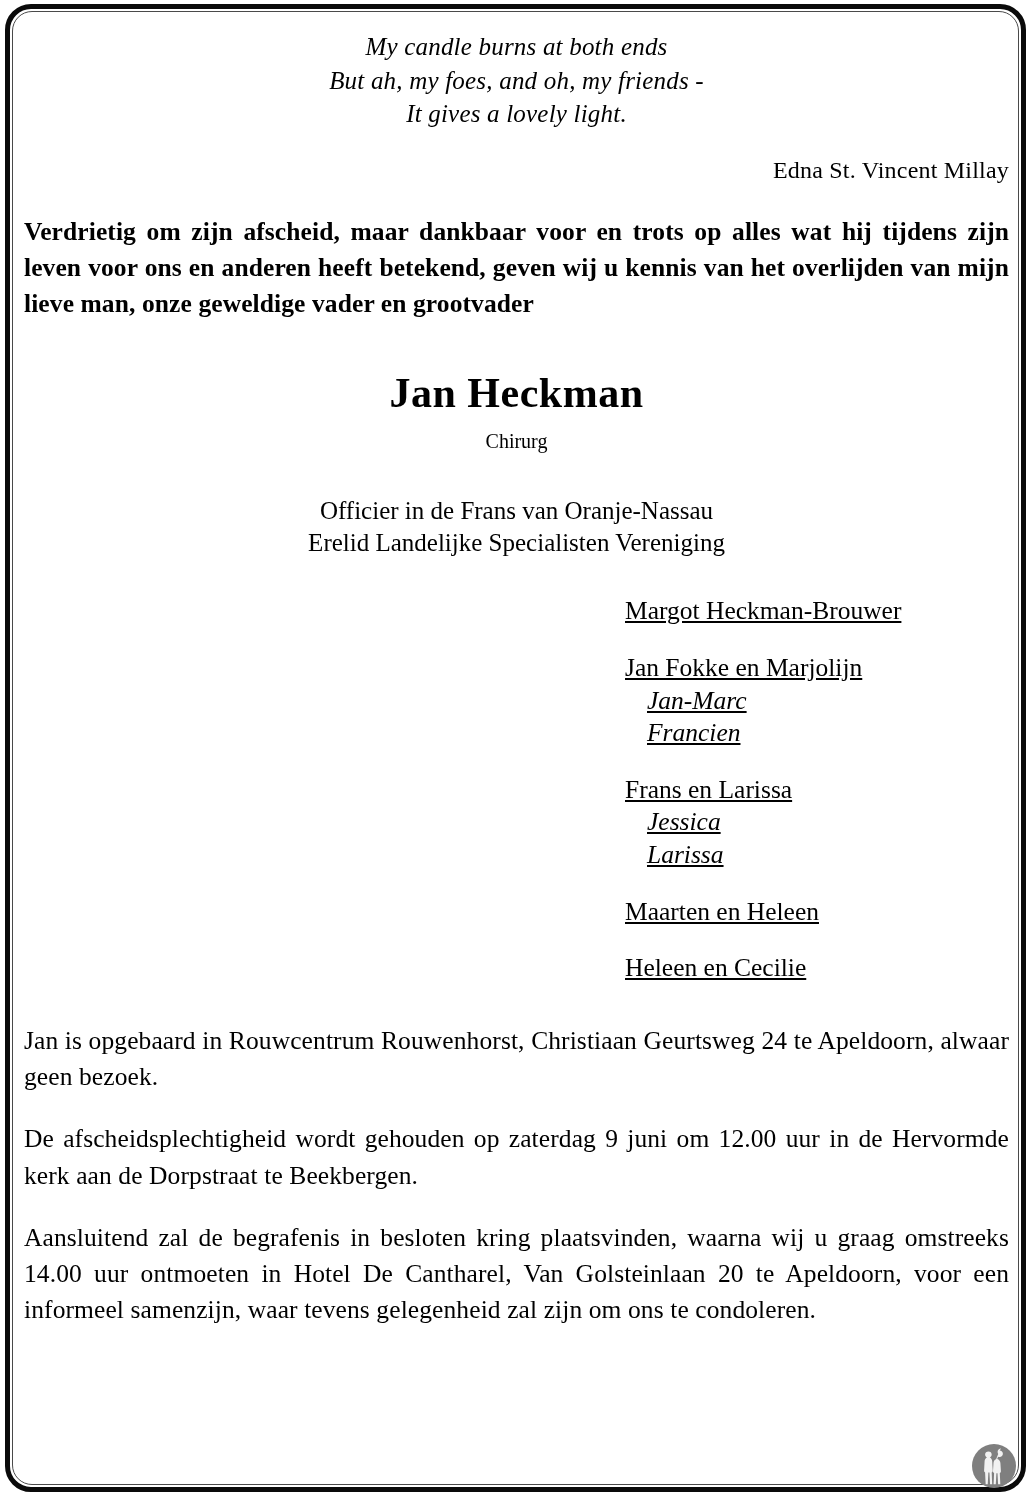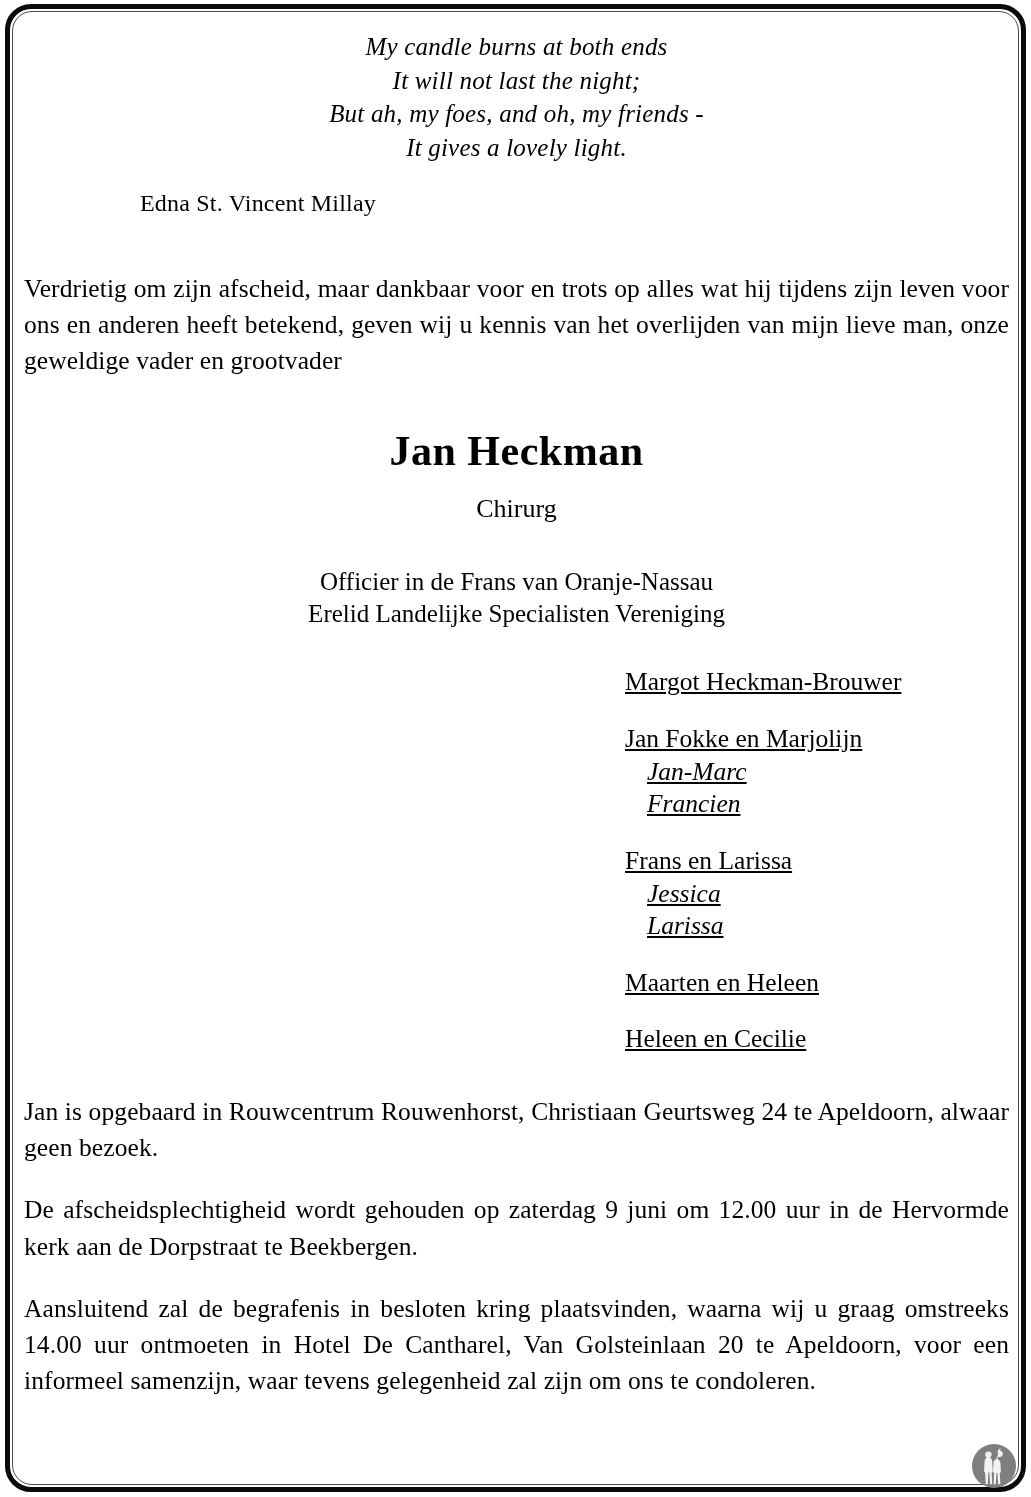--- a/index.html
+++ b/index.html
@@ -59,48 +59,49 @@
     text-align: center;
     font-style: italic;
     font-size: 25px;
     line-height: 1.34;
     margin-top: 30px;
     letter-spacing: 0.2px;
   }
   .poem .pl { display: block; white-space: pre; text-align: center; }
 
   .attribution {
-    text-align: left;
+    text-align: right;
     font-size: 24px;
     margin-top: 26px;
     padding-left: 116px;
     letter-spacing: 0.2px;
   }
 
   
   .intro {
     font-size: 25.5px;
     line-height: 1.42;
     text-align: justify;
-    margin-top: 54px;
+    margin-top: 30px;
     letter-spacing: 0.1px;
+    font-weight: bold;
   }
 
   
   .name-block { text-align: center; }
   .deceased-name {
     font-size: 42px;
     font-weight: 700;
     letter-spacing: 0.5px;
     margin-top: 48px;
     line-height: 1.1;
   }
   .profession {
-    font-size: 26px;
-    margin-top: 21px;
+    font-size: 20px;
+    margin-top: 14px;
     line-height: 1.1;
   }
   .honours {
     font-size: 25px;
     line-height: 1.28;
     margin-top: 43px;
   }
   .honours .hl { display: block; }
 
   
@@ -161,21 +162,20 @@
 <body>
 
 <div class="card">
   <div class="border-outer"></div>
   <div class="border-inner"></div>
 
   <div class="content">
 
     <div class="poem">
       <span class="pl">My candle burns at both ends</span>
-      <span class="pl">It will not last the night;</span>
       <span class="pl">But ah, my foes, and oh, my friends -</span>
       <span class="pl">It gives a lovely light.</span>
     </div>
     <div class="attribution">Edna St. Vincent Millay</div>
 
     <div class="intro">Verdrietig om zijn afscheid, maar dankbaar voor en trots op alles wat hij tijdens zijn leven voor ons en anderen heeft betekend, geven wij u kennis van het overlijden van mijn lieve man, onze geweldige vader en grootvader</div>
 
     <div class="name-block">
       <div class="deceased-name">Jan Heckman</div>
       <div class="profession">Chirurg</div>

